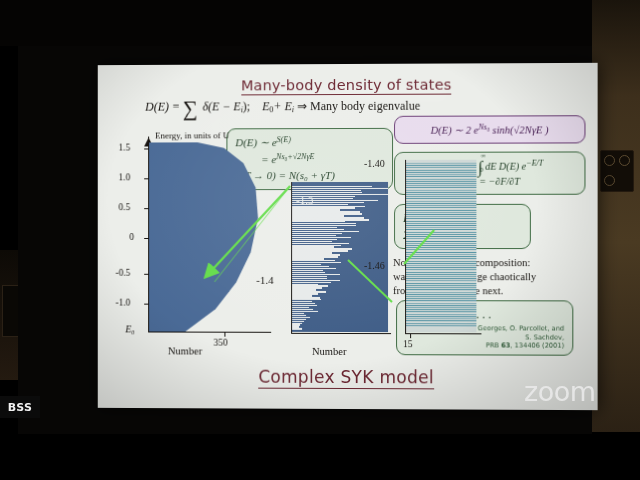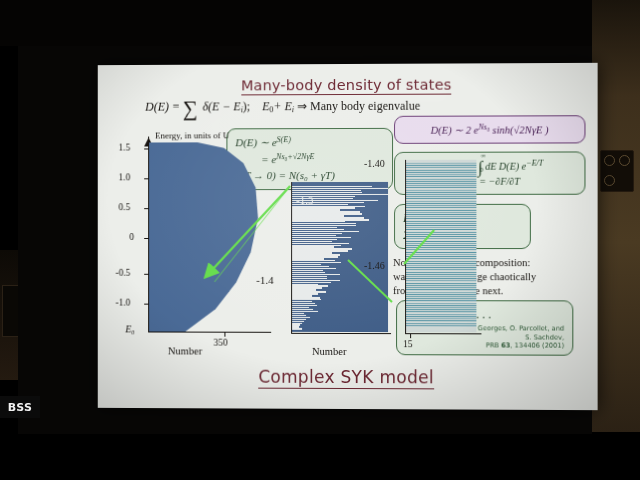--- a/index.html
+++ b/index.html
@@ -412,14 +412,15 @@
         <span>Complex SYK model</span>
       </div>
 
     </div>
   </div>
 
   <div id="bss">
     <span>BSS</span>
   </div>
 
+  <div id="zoom-wm">zoom</div>
 
 </div>
 
 </body></html>

